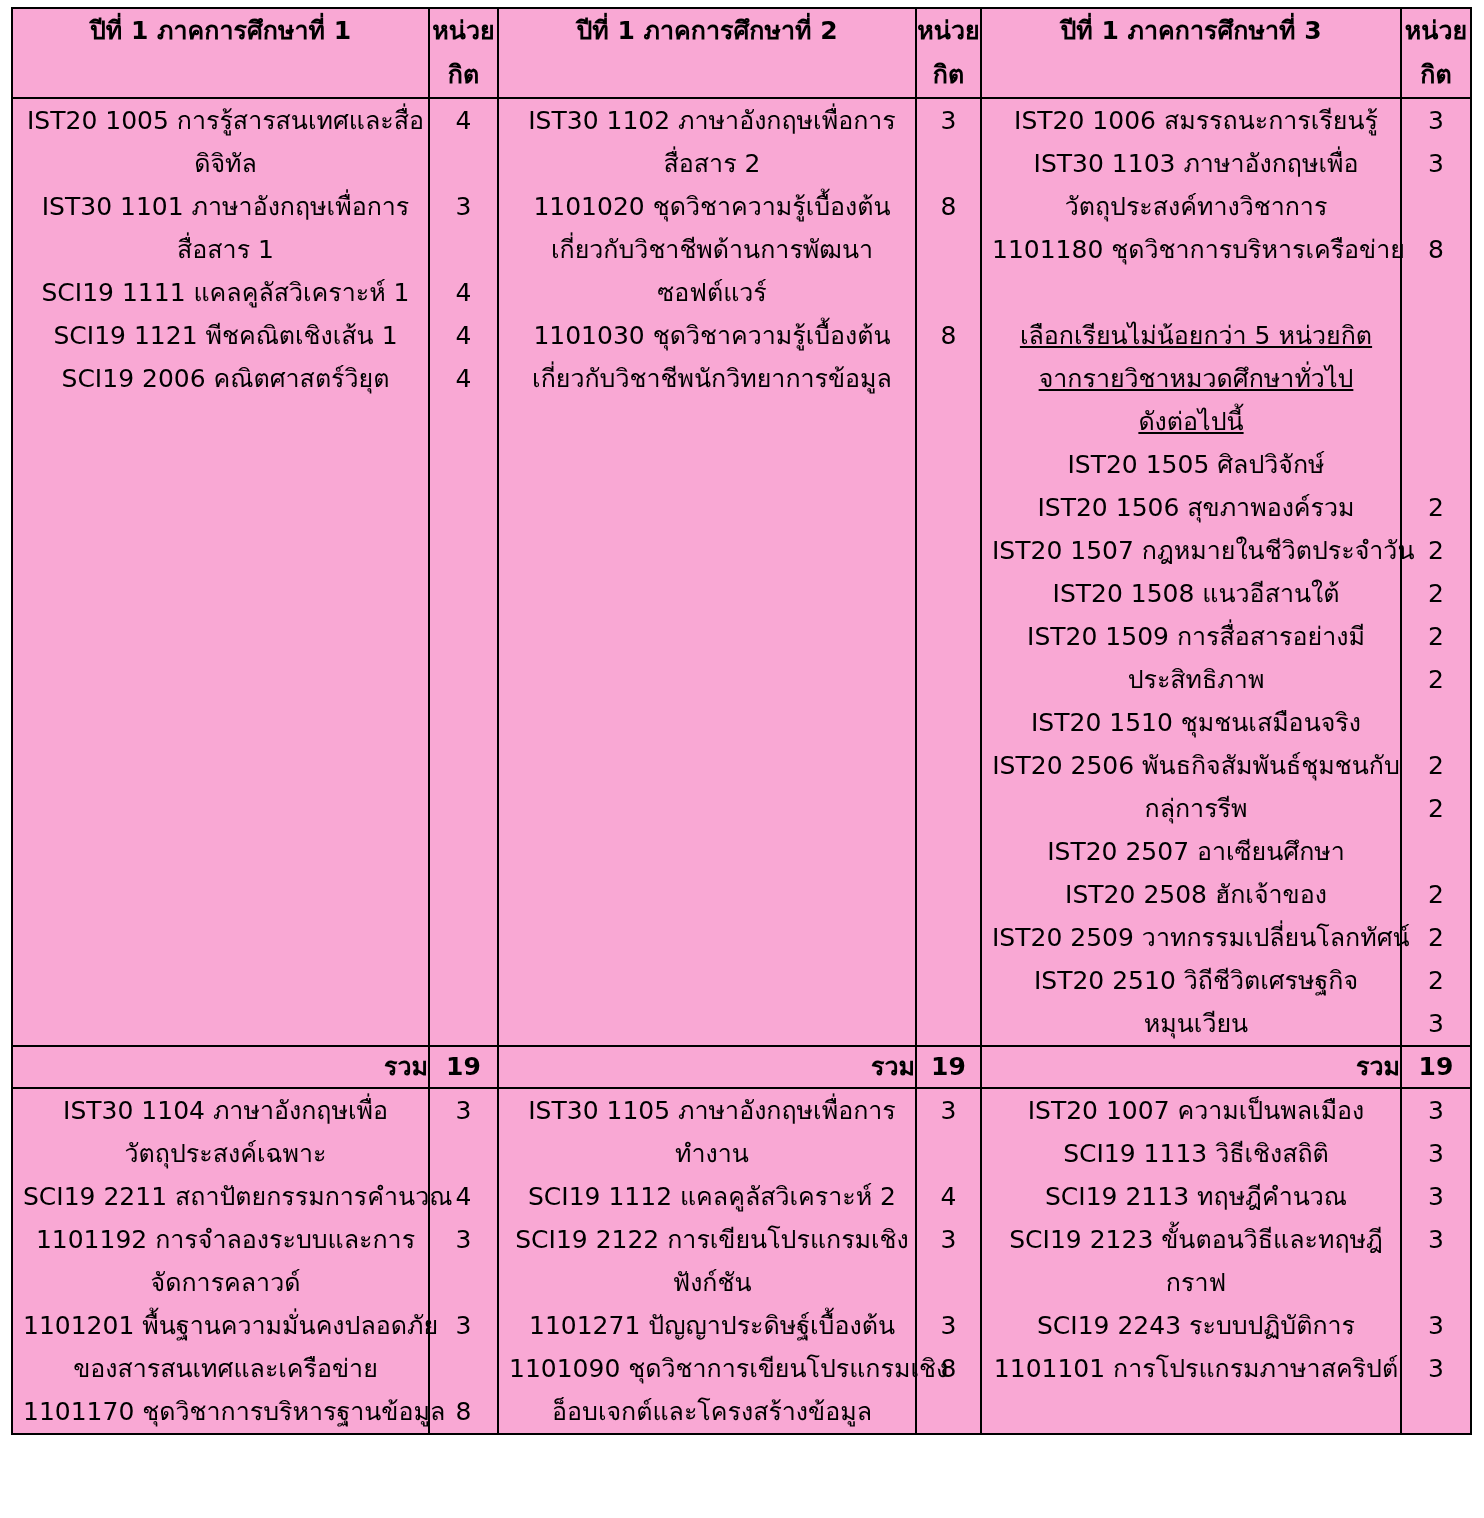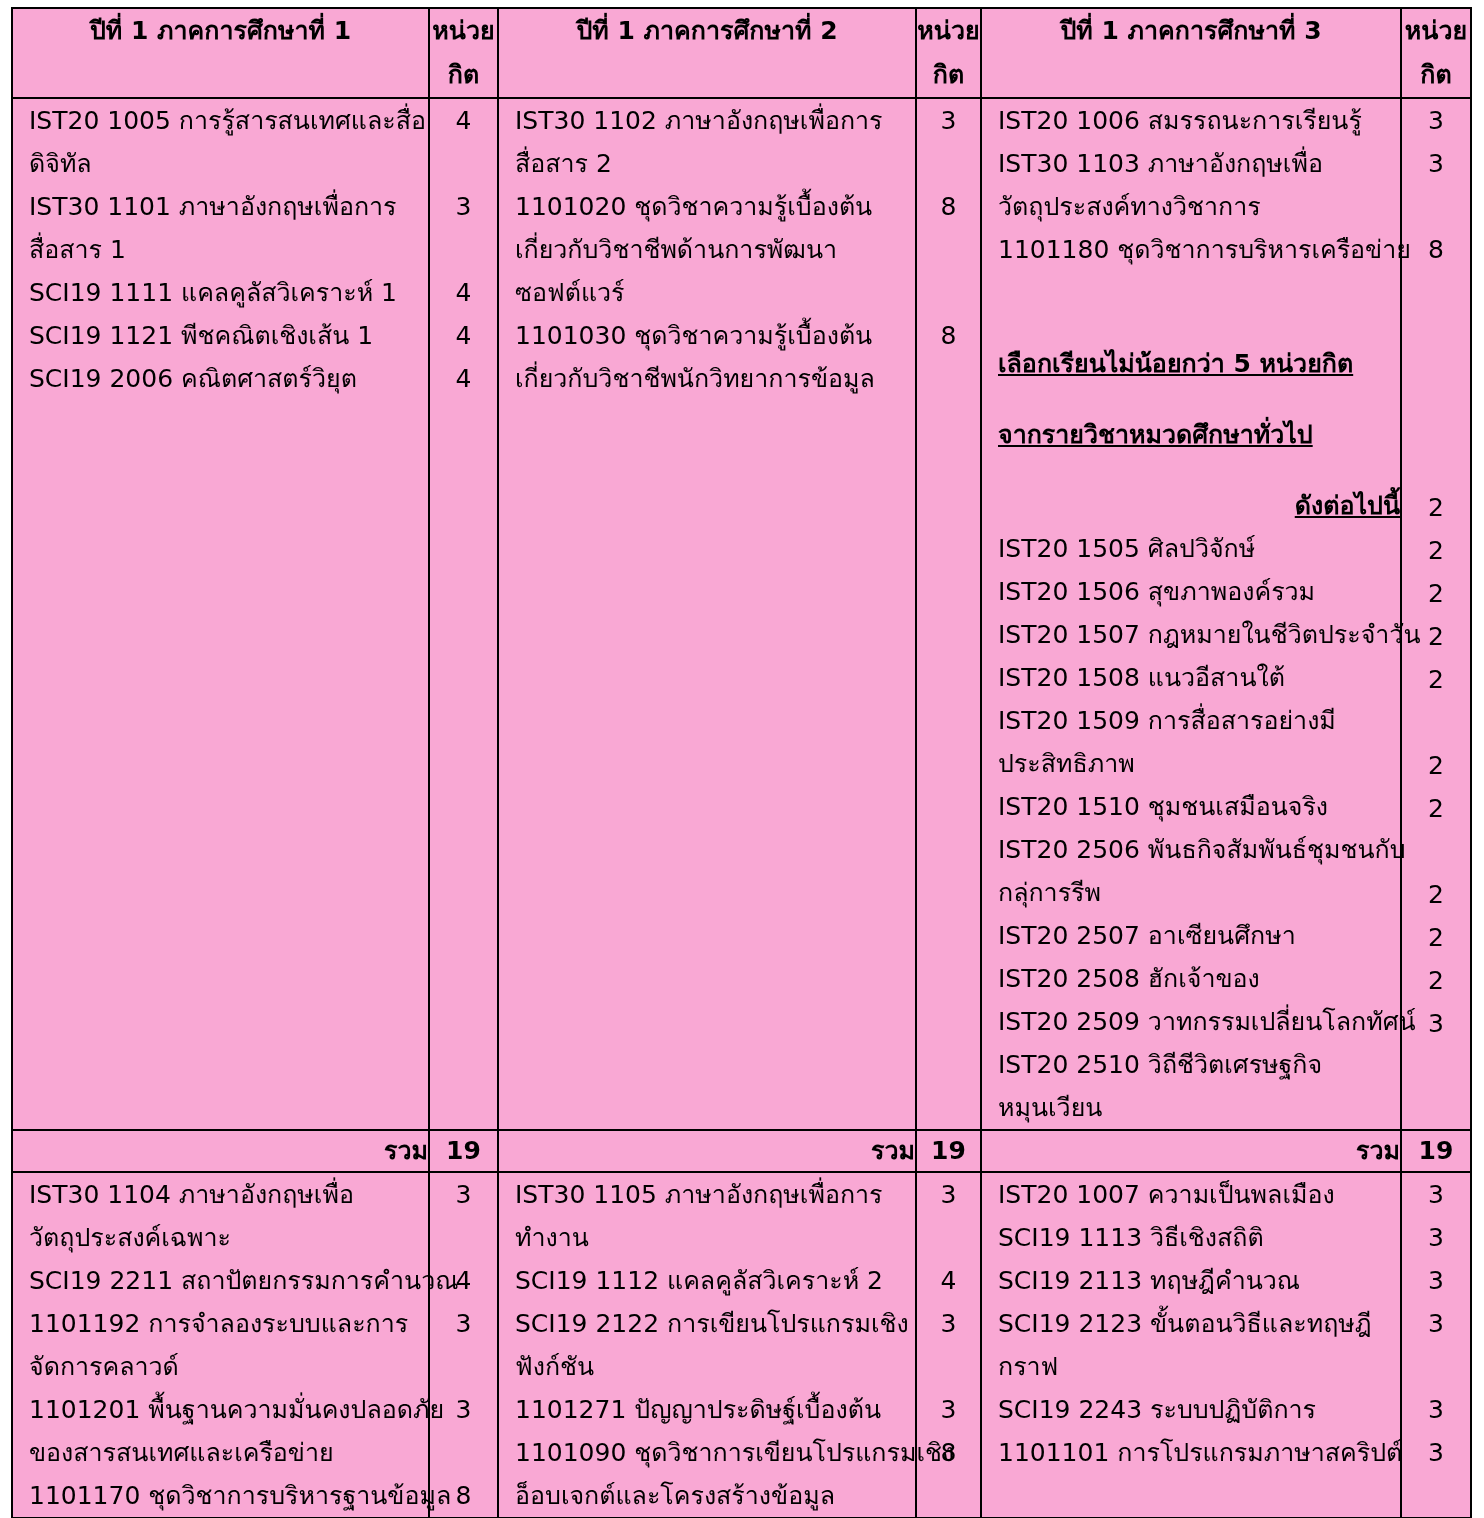--- a/index.html
+++ b/index.html
@@ -64,36 +64,36 @@
   td.body-credit{
     padding:8px 0 8px 0;
     vertical-align:top;
     text-align:center;
   }
   .lines{ }
   .ln{
     font-size:25px;
     line-height:43px;
     white-space:nowrap;
-    padding-left:16px;
+    padding-left:10px;
+    text-align:center;
   }
   .ln.blank{ }
   .cr{
     font-size:25px;
     line-height:43px;
     text-align:center;
   }
   .cr.blank{ }
   .hl{
-    font-weight:bold;
+    font-weight:normal;
     text-decoration:underline;
     text-underline-offset:2px;
-    margin-top:28px;
-  }
-  .ctr{text-align:right;padding-left:0;}
+  }
+  .ctr{text-align:center;padding-left:0;}
 
   
   td.total{
     text-align:right;
     font-weight:bold;
     font-size:25px;
     line-height:40px;
     padding:3px 0 5px 0;
     vertical-align:middle;
   }

